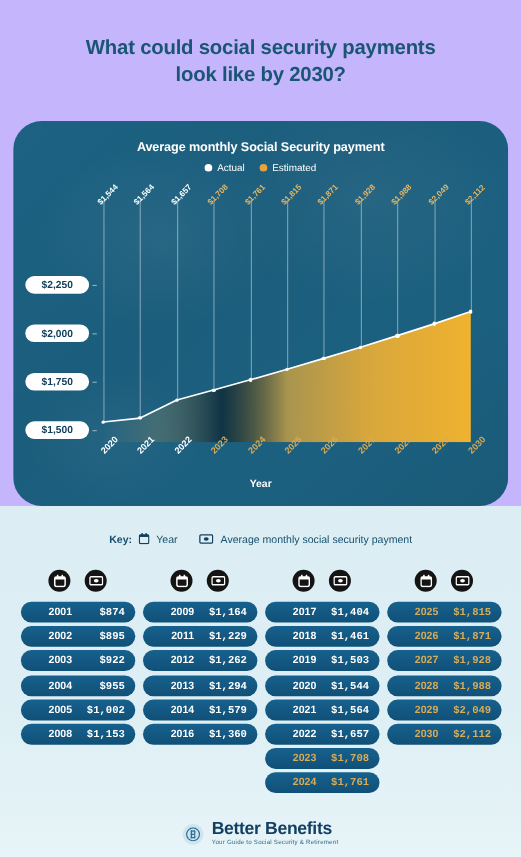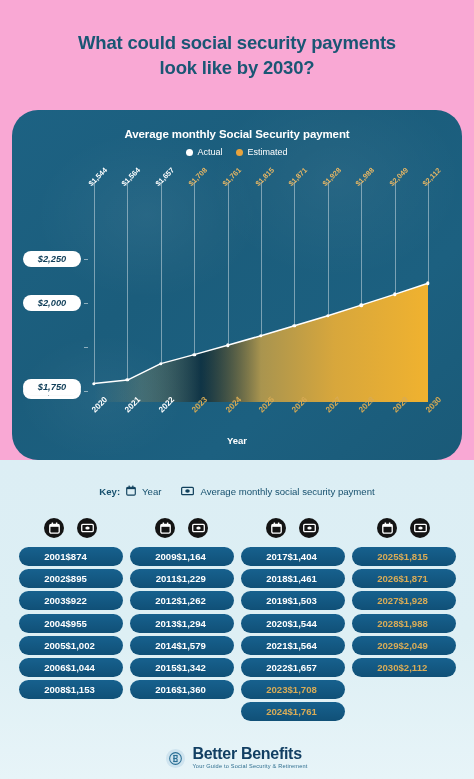--- a/index.html
+++ b/index.html
@@ -2,21 +2,21 @@
 <html><head>
 <meta charset="utf-8">
 <style>
   * { box-sizing: border-box; margin: 0; padding: 0; }
   html, body {
     width: 474px; height: 779px;
     background: #ffffff;
     font-family: "Liberation Sans", sans-serif;
     overflow: hidden;
   }
-  .page { position: relative; width: 474px; height: 578px; background: #f9a8d4; }
+  .page { position: relative; width: 474px; height: 578px; background: #c4b5fd; }
 
   
   .title-area {
     position: absolute; top: 30px; left: 0; width: 474px;
     text-align: center; padding: 0 28px;
   }
   .title-area .line {
     font-size: 18.5px; font-weight: bold; color: #1a5674;
     line-height: 25px; letter-spacing: -0.2px;
   }
@@ -80,21 +80,20 @@
   }
   .xlabel.est { color: #d8ab54; }
 
   .ytick {
     position: absolute; left: 0; width: 58px;
     display: flex; align-items: center; justify-content: center;
     height: 16px; border-radius: 9px;
     background: #ffffff; color: #12405a;
     font-size: 9.3px; font-weight: bold;
     box-shadow: 0 0 0 0.5px rgba(0,0,0,0.04);
-    font-style: italic;
   }
   .ytickmark {
     position: absolute; width: 4px; height: 1px;
     background: rgba(255,255,255,0.5);
   }
   .axis-name {
     position: absolute; bottom: 14px; left: 0; width: 100%;
     text-align: center; color: #ffffff; font-size: 9.5px; font-weight: bold;
   }
 
@@ -130,21 +129,21 @@
   }
   .row-pill {
     height: 19px; margin-bottom: 3.2px;
     border-radius: 10px;
     background: linear-gradient(180deg, #17618e 0%, #105077 100%);
     display: flex; align-items: center;
     padding: 0 9px;
     color: #ffffff; font-size: 9.6px; font-weight: bold;
   }
   .row-pill .yr { width: 38px; text-align: right; }
-  .row-pill .val { flex: 1; text-align: left; }
+  .row-pill .val { flex: 1; text-align: right; font-family: Liberation Mono, monospace; }
   .row-pill.est .yr, .row-pill.est .val { color: #d9ac57; }
 
   
   .footer {
     position: absolute; bottom: 9px; left: 0; width: 474px;
     display: flex; justify-content: center; align-items: center; gap: 7px;
   }
   .logo-mark {
     width: 19px; height: 19px; border-radius: 50%;
     background: #cfe4ef;
@@ -175,21 +174,21 @@
       </div>
       <div class="legend-item">
         <span class="legend-dot est"></span>
         <span class="legend-label">Estimated</span>
       </div>
     </div>
 
     <div id="yticks">
         <div class="ytick" style="left: 11px; top: 273.395px;">$1,500</div>
         <div class="ytickmark" style="left: 72px; top: 281.395px;"></div>
-        <div class="ytick" style="left: 11px; top: 229.209px; margin-top: 40px;">$1,750</div>
+        <div class="ytick" style="left: 11px; top: 229.209px;">$1,750</div>
         <div class="ytickmark" style="left: 72px; top: 237.209px;"></div>
         <div class="ytick" style="left: 11px; top: 185.023px;">$2,000</div>
         <div class="ytickmark" style="left: 72px; top: 193.023px;"></div>
         <div class="ytick" style="left: 11px; top: 140.837px;">$2,250</div>
         <div class="ytickmark" style="left: 72px; top: 148.837px;"></div>
       </div>
 
     <div class="plot">
       <svg id="areasvg" width="342" height="152" viewBox="0 0 342 152" style="position:absolute;left:0;top:0;">
         <defs>
@@ -321,24 +320,20 @@
           </div>
           <div class="row-pill">
             <span class="yr">2004</span>
             <span class="val">$955</span>
           </div>
           <div class="row-pill">
             <span class="yr">2005</span>
             <span class="val">$1,002</span>
           </div>
           <div class="row-pill">
-            <span class="yr">2006</span>
-            <span class="val">$1,044</span>
-          </div>
-          <div class="row-pill">
             <span class="yr">2008</span>
             <span class="val">$1,153</span>
           </div>
         </div>
         <div class="col">
           <div class="col-head">
             <span class="head-ico">
               <svg width="11" height="12" viewBox="0 0 14 15">
                 <rect x="1" y="3" width="12" height="11" rx="1.8" fill="none" stroke="#ffffff" stroke-width="1.7"></rect>
                 <rect x="1" y="3" width="12" height="3" fill="#ffffff"></rect>
@@ -365,24 +360,20 @@
             <span class="yr">2012</span>
             <span class="val">$1,262</span>
           </div>
           <div class="row-pill">
             <span class="yr">2013</span>
             <span class="val">$1,294</span>
           </div>
           <div class="row-pill">
             <span class="yr">2014</span>
             <span class="val">$1,579</span>
-          </div>
-          <div class="row-pill">
-            <span class="yr">2015</span>
-            <span class="val">$1,342</span>
           </div>
           <div class="row-pill">
             <span class="yr">2016</span>
             <span class="val">$1,360</span>
           </div>
         </div>
         <div class="col">
           <div class="col-head">
             <span class="head-ico">
               <svg width="11" height="12" viewBox="0 0 14 15">

